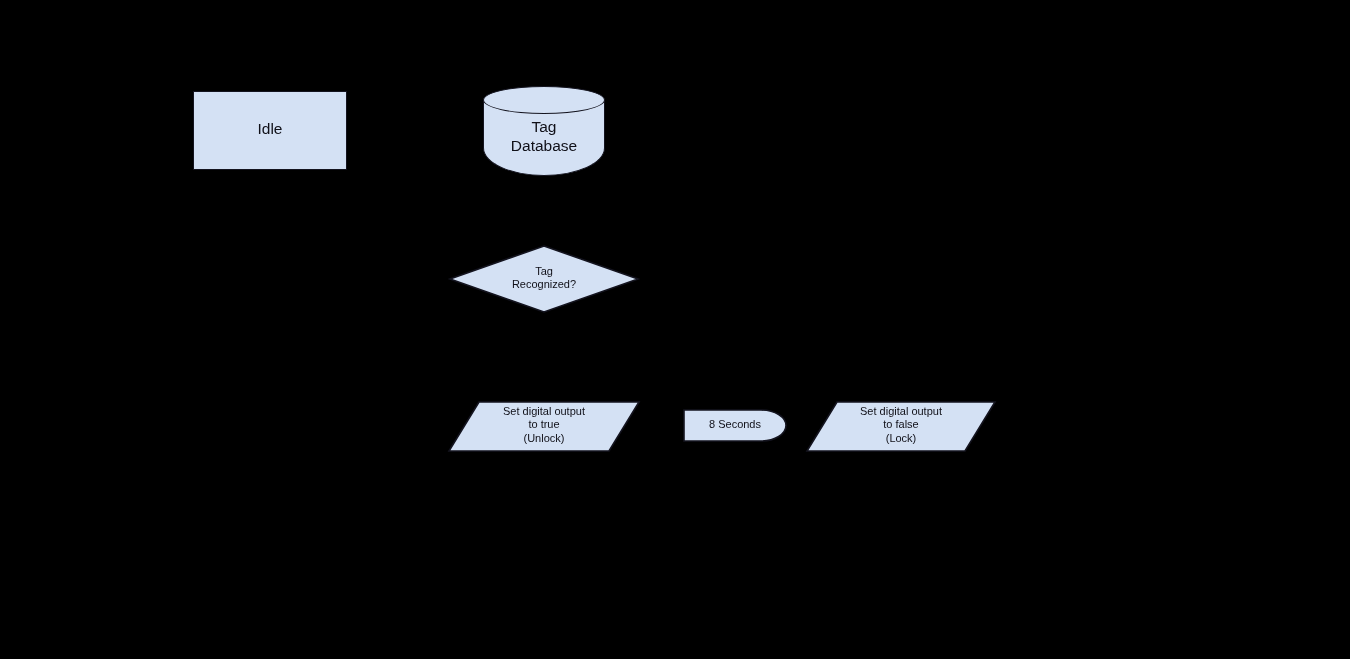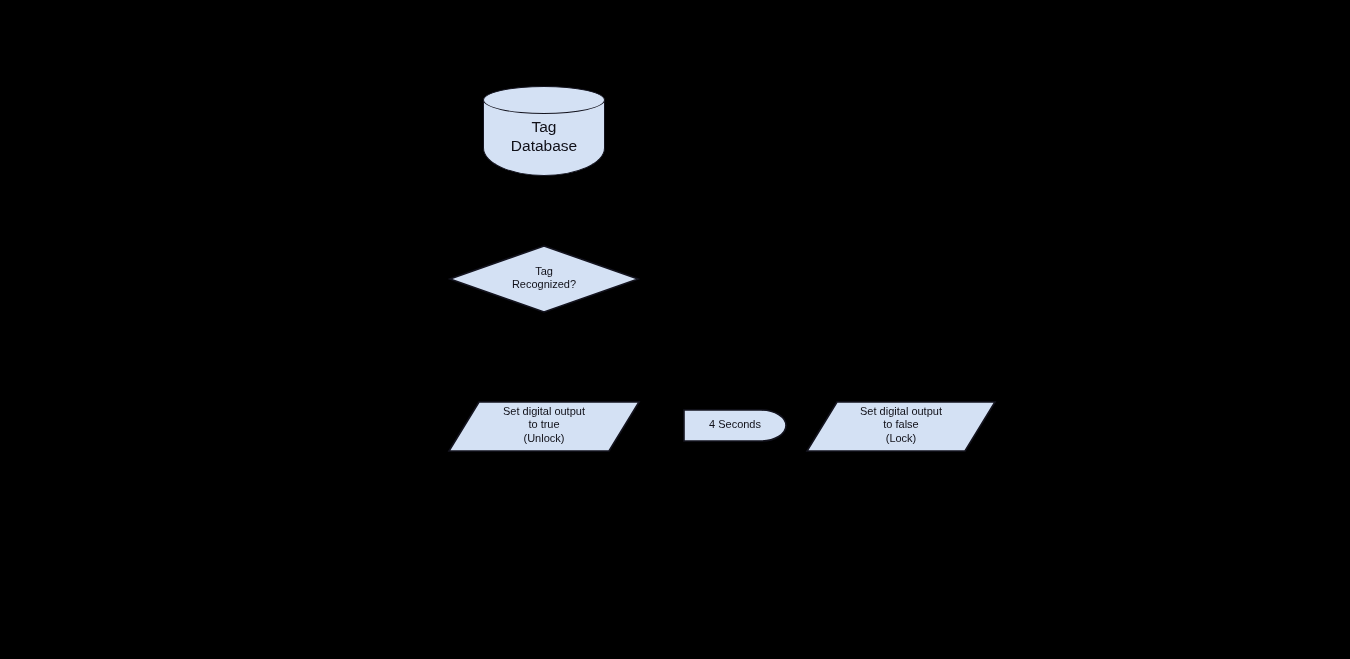--- a/index.html
+++ b/index.html
@@ -86,20 +86,23 @@
   }
 
   .t-lg { font-size: 15.5px; }
   .t-sm { font-size: 11px; }
 </style>
 </head>
 <body>
 
 <div id="canvas">
 
+  <div class="node shape-process" style="left:193px; top:91px; width:154px; height:79px;">
+    <div class="node-label t-lg" style="top:28px;">Idle</div>
+  </div>
 
   <div class="node shape-cylinder" style="left:483px; top:86px; width:122px; height:90px;">
     <div class="cyl-body"></div>
     <div class="cyl-top"></div>
     <div class="node-label t-lg" style="top:32px; z-index:6;">Tag
 Database</div>
   </div>
 
   <div class="node shape-decision" style="left:449px; top:245px; width:190px; height:68px;">
     <svg viewBox="0 0 190 68" preserveAspectRatio="none">
@@ -115,21 +118,21 @@
     </svg>
     <div class="node-label t-sm" style="top:4px;">Set digital output
 to true
 (Unlock)</div>
   </div>
 
   <div class="node shape-delay" style="left:683px; top:409px; width:104px; height:33px;">
     <svg viewBox="0 0 104 33" preserveAspectRatio="none">
       <path class="fillpoly" d="M1,1 H78 A25,15.5 0 0 1 78,32 H1 Z"></path>
     </svg>
-    <div class="node-label t-sm" style="top:9px; padding-right:16px;">4 Seconds</div>
+    <div class="node-label t-sm" style="top:9px; padding-right:16px;">8 Seconds</div>
   </div>
 
   <div class="node shape-parallelogram" style="left:806px; top:401px; width:190px; height:51px;">
     <svg viewBox="0 0 190 51" preserveAspectRatio="none">
       <polygon class="fillpoly" points="31,1 189,1 159,50 1,50"></polygon>
     </svg>
     <div class="node-label t-sm" style="top:4px;">Set digital output
 to false
 (Lock)</div>
   </div>

